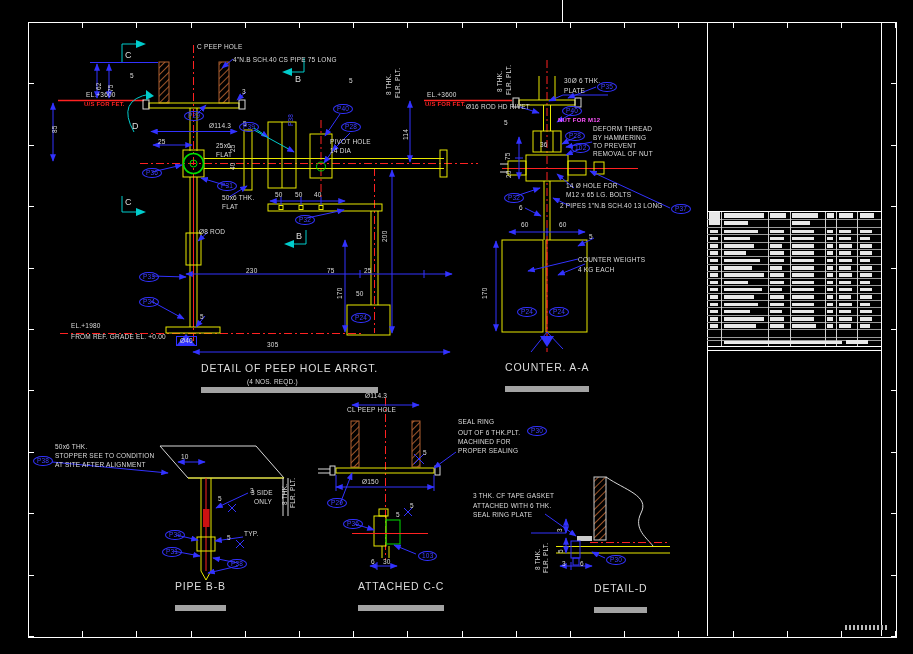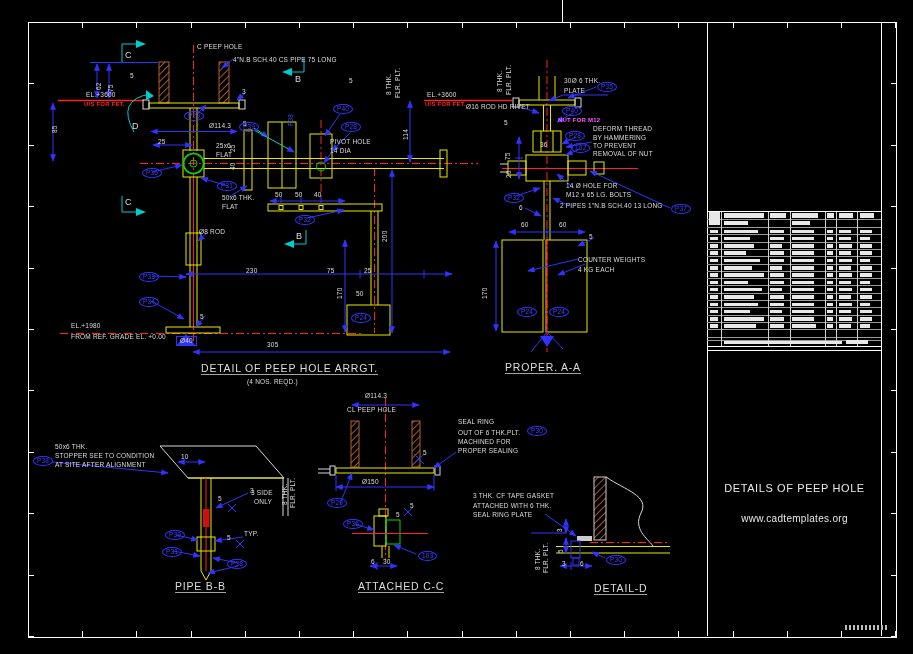--- a/index.html
+++ b/index.html
@@ -22,21 +22,21 @@
   .fc{fill:#00cccc;stroke:none;}
   .fr{fill:#cc1111;stroke:none;}
   .fw{fill:#cccccc;stroke:none;}
   .hatch{fill:url(#ht);stroke:#b06030;stroke-width:1;}
   .hatchw{fill:url(#ht);stroke:#cccccc;stroke-width:1;}
   .m1{marker-end:url(#ar);}
   .m2{marker-end:url(#ar);marker-start:url(#ar);}
   #ann .ann{position:absolute;white-space:nowrap;line-height:1.15;letter-spacing:0.2px;}
   #ann .bub{border:1px solid #3232ff;border-radius:50%;padding:0 3px;line-height:1.3;}
   #ann .abox{border:1px solid #3232ff;padding:0 3px 1px 3px;}
-  #ann .und{border-bottom:1px solid #a3a3a3;padding-bottom:0;letter-spacing:0.8px;}
+  #ann .und{border-bottom:6px solid #a3a3a3;padding-bottom:13px;letter-spacing:0.8px;}
   #ann .bld{font-weight:bold;}
   #titleblock{position:absolute;left:708px;top:482px;width:173px;text-align:center;color:#e8e8e8;}
   #tb-title{font-size:11px;letter-spacing:0.6px;}
   #tb-site{margin-top:19px;font-size:10px;letter-spacing:0.3px;}
   #corner-text{position:absolute;left:845px;top:625px;width:42px;height:5px;
     background:repeating-linear-gradient(90deg,#bbb 0 2px,transparent 2px 4px);}
   #deco div{position:absolute;}
 </style>
 </head>
 <body>
@@ -545,21 +545,21 @@
       <span class="ann bub" style="left: 671px; top: 204px; color: rgb(64, 64, 255); font-size: 6.5px;">P37</span>
       <span class="ann" style="left: 519px; top: 204px; color: rgb(220, 220, 220); font-size: 6.5px;">6</span>
       <span class="ann" style="left: 521px; top: 221px; color: rgb(220, 220, 220); font-size: 6.5px;">60</span>
       <span class="ann" style="left: 559px; top: 221px; color: rgb(220, 220, 220); font-size: 6.5px;">60</span>
       <span class="ann" style="left: 589px; top: 233px; color: rgb(220, 220, 220); font-size: 6.5px;">5</span>
       <span class="ann" style="left: 578px; top: 256px; color: rgb(220, 220, 220); font-size: 6.5px;">COUNTER WEIGHTS</span>
       <span class="ann" style="left: 578px; top: 266px; color: rgb(220, 220, 220); font-size: 6.5px;">4 KG EACH</span>
       <span class="ann" style="left: 481px; top: 299px; color: rgb(220, 220, 220); font-size: 6.5px; transform-origin: 0px 0px; transform: rotate(-90deg);">170</span>
       <span class="ann bub" style="left: 517px; top: 307px; color: rgb(64, 64, 255); font-size: 6.5px;">P24</span>
       <span class="ann bub" style="left: 549px; top: 307px; color: rgb(64, 64, 255); font-size: 6.5px;">P24</span>
-      <span class="ann und" style="left: 505px; top: 361px; color: rgb(220, 220, 220); font-size: 10.5px;">PROPER. A-A</span>
+      <span class="ann und" style="left: 505px; top: 361px; color: rgb(220, 220, 220); font-size: 10.5px;">COUNTER. A-A</span>
       <span class="ann bub" style="left: 33px; top: 456px; color: rgb(64, 64, 255); font-size: 6.5px;">P38</span>
       <span class="ann" style="left: 55px; top: 443px; color: rgb(220, 220, 220); font-size: 6.5px;">50x6 THK.</span>
       <span class="ann" style="left: 55px; top: 452px; color: rgb(220, 220, 220); font-size: 6.5px;">STOPPER SEE TO CONDITION</span>
       <span class="ann" style="left: 55px; top: 461px; color: rgb(220, 220, 220); font-size: 6.5px;">AT SITE AFTER ALIGNMENT</span>
       <span class="ann" style="left: 181px; top: 453px; color: rgb(220, 220, 220); font-size: 6.5px;">10</span>
       <span class="ann" style="left: 250px; top: 487px; color: rgb(220, 220, 220); font-size: 6.5px;">3</span>
       <span class="ann" style="left: 218px; top: 495px; color: rgb(220, 220, 220); font-size: 6.5px;">5</span>
       <span class="ann" style="left: 251px; top: 489px; color: rgb(220, 220, 220); font-size: 6.5px;">3 SIDE</span>
       <span class="ann" style="left: 254px; top: 498px; color: rgb(220, 220, 220); font-size: 6.5px;">ONLY</span>
       <span class="ann" style="left: 281px; top: 505px; color: rgb(220, 220, 220); font-size: 6.5px; transform-origin: 0px 0px; transform: rotate(-90deg);">8 THK.</span>
@@ -593,19 +593,15 @@
       <span class="ann" style="left: 534px; top: 570px; color: rgb(220, 220, 220); font-size: 6.5px; transform-origin: 0px 0px; transform: rotate(-90deg);">8 THK.</span>
       <span class="ann" style="left: 542px; top: 573px; color: rgb(220, 220, 220); font-size: 6.5px; transform-origin: 0px 0px; transform: rotate(-90deg);">FLR. PLT.</span>
       <span class="ann" style="left: 556px; top: 532px; color: rgb(220, 220, 220); font-size: 6.5px; transform-origin: 0px 0px; transform: rotate(-90deg);">3</span>
       <span class="ann" style="left: 557px; top: 553px; color: rgb(220, 220, 220); font-size: 6.5px; transform-origin: 0px 0px; transform: rotate(-90deg);">5</span>
       <span class="ann" style="left: 562px; top: 560px; color: rgb(220, 220, 220); font-size: 6.5px;">3</span>
       <span class="ann" style="left: 580px; top: 560px; color: rgb(220, 220, 220); font-size: 6.5px;">6</span>
       <span class="ann bub" style="left: 606px; top: 555px; color: rgb(64, 64, 255); font-size: 6.5px;">P30</span>
       <span class="ann und" style="left: 594px; top: 582px; color: rgb(220, 220, 220); font-size: 10.5px;">DETAIL-D</span>
     </div>
 
-  <div id="titleblock">
-    <div id="tb-title">DETAILS OF PEEP HOLE</div>
-    <div id="tb-site">www.cadtemplates.org</div>
-  </div>
 
   <div id="corner-text"></div>
 </div>
 
 </body></html>

